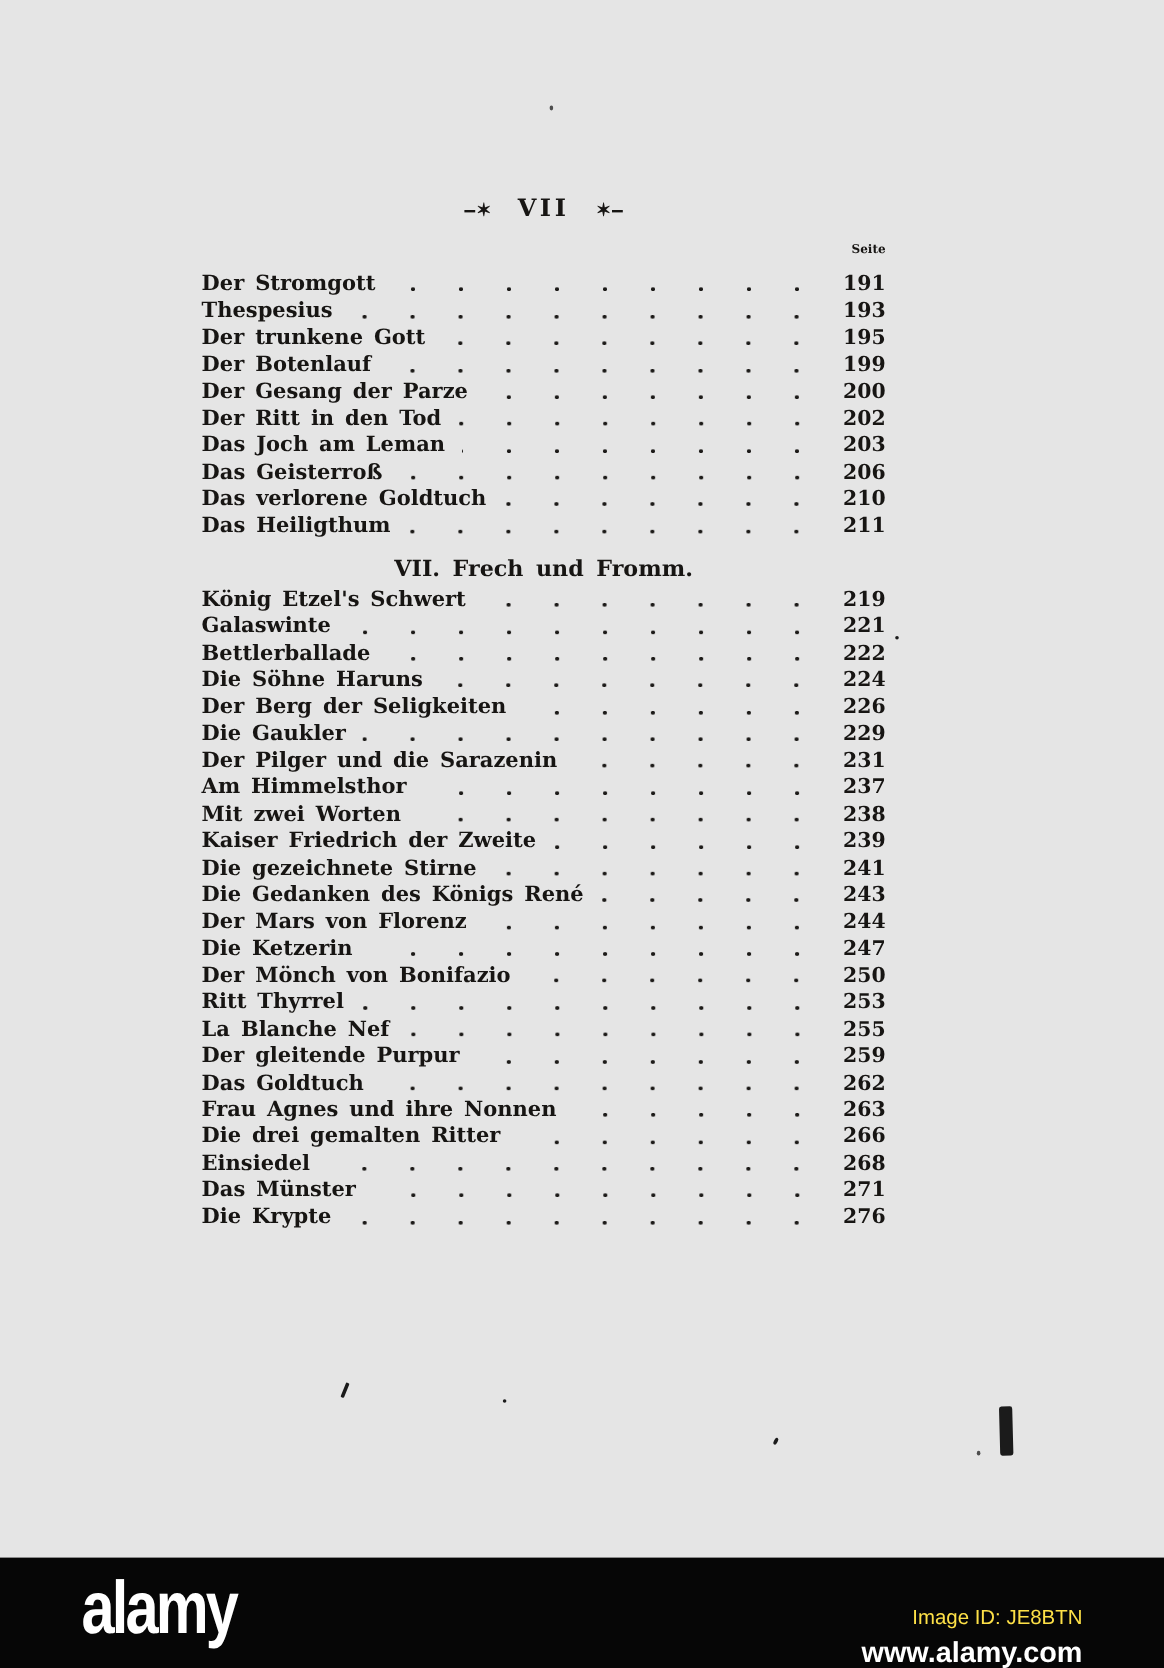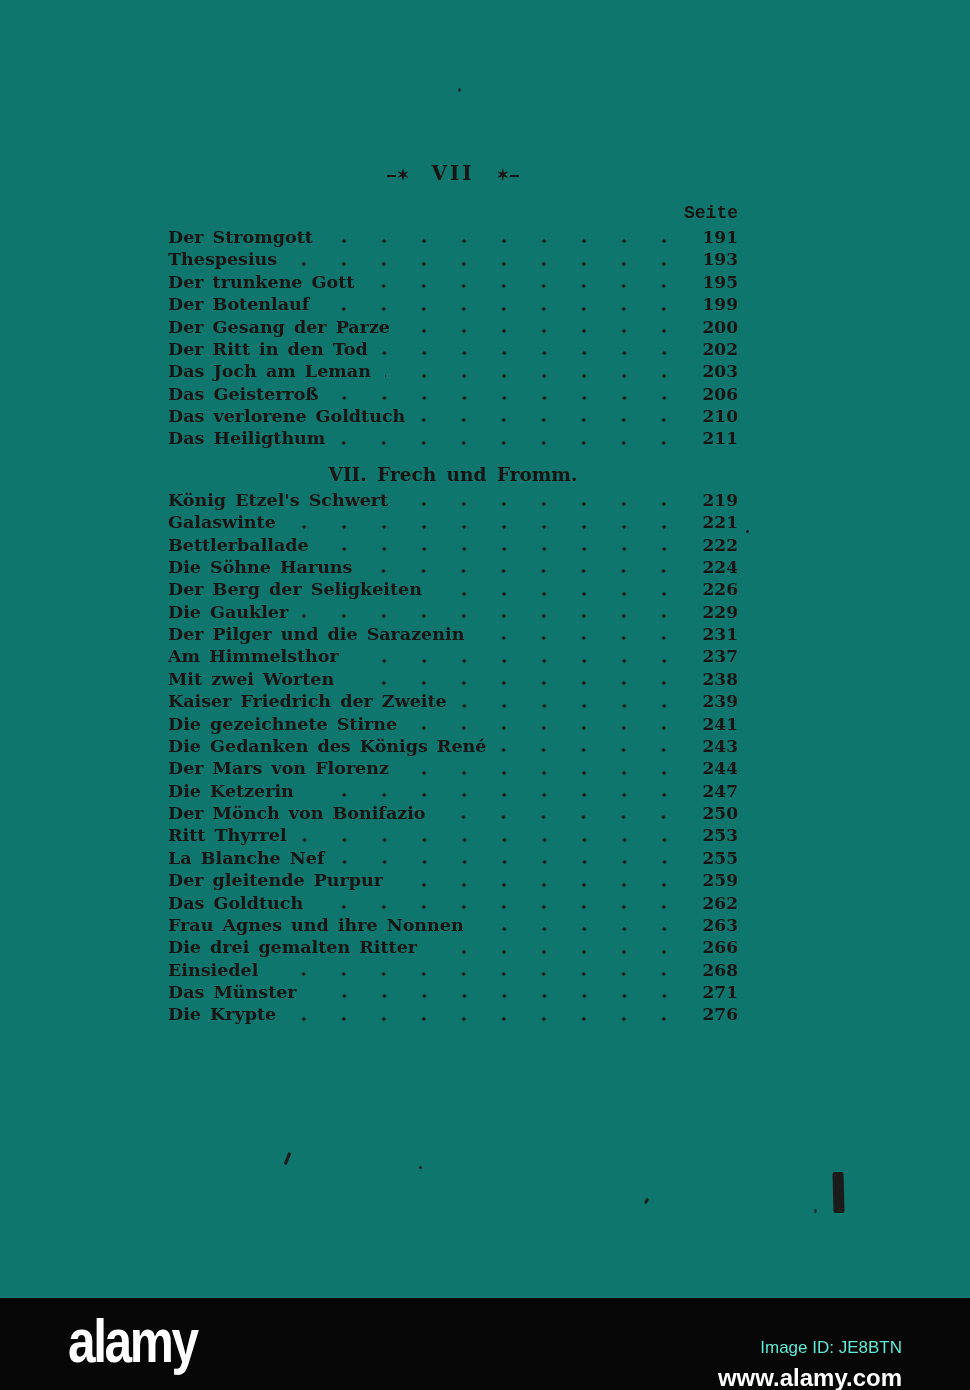--- a/index.html
+++ b/index.html
@@ -1,35 +1,35 @@
 <!DOCTYPE html>
 <html><head>
 <meta charset="utf-8">
 <style>
   html,body{margin:0;padding:0;}
   body{
     width:970px;height:1390px;position:relative;background:#ffffff;
     font-family:"DejaVu Serif", serif;color:#171513;overflow:hidden;
   }
   
-  .scan-page{position:absolute;inset:0;background:#0f766e;}
+  .scan-page{position:absolute;inset:0;background:#e5e5e5;}
   .content-col{position:absolute;left:168px;top:0;width:570px;}
   .folio-line{
     position:absolute;top:161px;left:0;width:100%;text-align:center;
     font-size:20px;font-weight:bold;letter-spacing:3px;white-space:nowrap;
   }
   .folio-orn{font-size:15px;letter-spacing:0;display:inline-block;}
   .orn-left{margin-right:22px;}
   .orn-right{margin-left:22px;}
   .orn-left::before,.orn-right::after{
     content:"";display:inline-block;width:9px;height:2.5px;background:#171513;
     vertical-align:middle;margin:0 1px;
   }
   .seite-label{
-    position:absolute;top:203px;right:0;font-size:18px;font-weight:bold;font-family:Liberation Mono, monospace;
+    position:absolute;top:203px;right:0;font-size:10px;font-weight:bold;
   }
   .toc-flow{position:absolute;top:227px;left:0;width:100%;}
   .toc-row{display:flex;align-items:baseline;height:22.38px;white-space:nowrap;}
   .toc-title{font-size:17.5px;font-weight:bold;word-spacing:3px;flex:0 0 auto;}
   .dot-leader{
     flex:1 1 auto;align-self:flex-end;height:6px;margin:0 8px 5px 14px;
     background-image:radial-gradient(circle, #1c1a18 1.45px, rgba(0,0,0,0) 1.9px);
     background-size:40px 6px;background-repeat:repeat-x;
     background-position:right center;min-width:20px;
   }
@@ -51,21 +51,21 @@
     display:flex;justify-content:space-between;align-items:center;
     padding:0 68px;box-sizing:border-box;
     font-family:"Liberation Sans", sans-serif;
   }
   .alamy-logo{
     color:#ffffff;font-weight:bold;font-size:62px;letter-spacing:-3px;
     transform:scale(0.8,1);transform-origin:left center;line-height:1;
     margin-top:-6px;
   }
   .footer-right{text-align:right;line-height:1.45;}
-  .image-id{color:#5eead4;font-size:17px;font-weight:normal;margin-top:44px;}
+  .image-id{color:#fde047;font-size:17px;font-weight:normal;margin-top:44px;}
   .site-url{color:#ffffff;font-size:24px;font-weight:bold;}
 </style>
 </head>
 <body>
 
 <div class="scan-page">
 
   <div class="content-col">
 
     <div class="folio-line">

